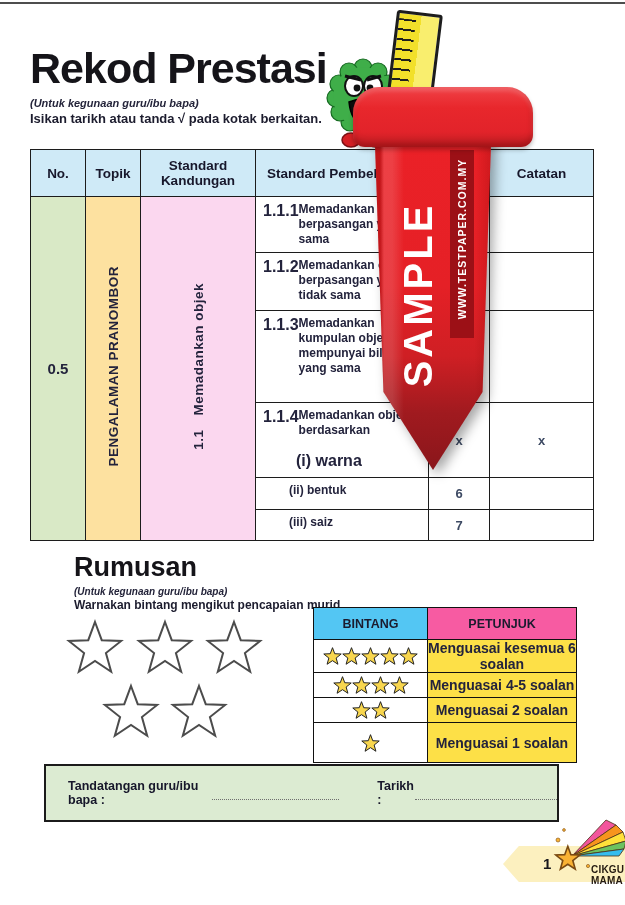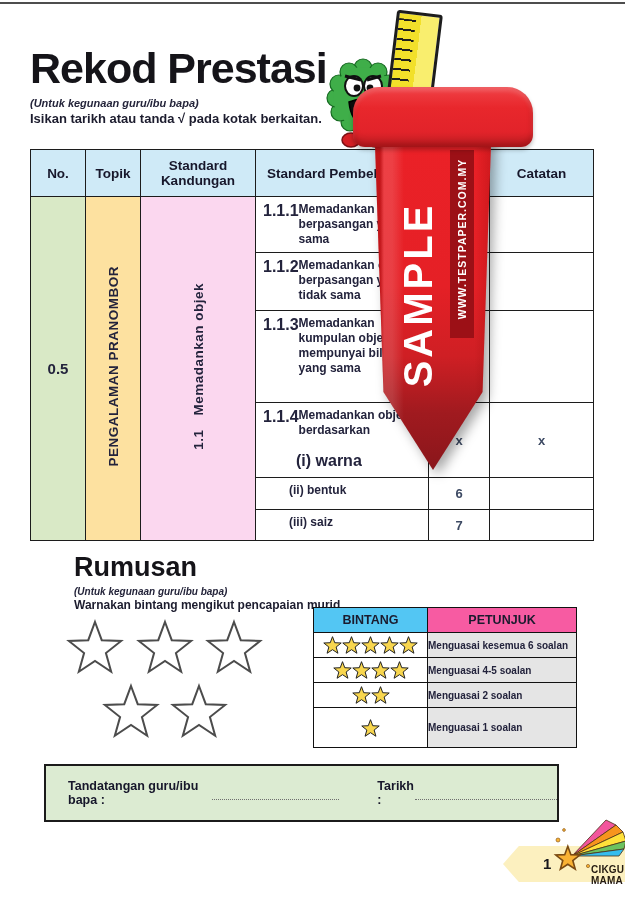--- a/index.html
+++ b/index.html
@@ -75,21 +75,21 @@
   .star-big { position:absolute; width:62px; height:60px; fill:#ffffff; stroke:#4c4c4c; stroke-width:0.8px; }
 
   
   #legend { position:absolute; left:313px; top:607px; border-collapse:collapse; table-layout:fixed; z-index:1; }
   #legend th, #legend td { border:1.8px solid #111; }
   #legend th { font-size:12.5px; font-weight:900; text-align:center; color:#1b1b2e; }
   .th-bintang { background:#53c6f3; }
   .th-petunjuk { background:#f75ba2; }
   .stars-cell { text-align:center; vertical-align:middle; background:#fff; white-space:nowrap; }
   .star-sm { width:21px; height:20px; fill:#f8d64e; stroke:#222; stroke-width:1.2px; margin:0 -1px; vertical-align:middle; }
-  .legend-label { text-align:left; vertical-align:middle; font-size:10px; font-weight:700; color:#23233c; background:#e5e5e5; }
+  .legend-label { text-align:center; vertical-align:middle; font-size:14px; font-weight:700; color:#23233c; background:#fde047; }
 
   
   #sig-box { position:absolute; left:44px; top:764px; width:515px; height:58px; background:#dcebd2;
     border:2.4px solid #1b1b1b; display:flex; align-items:center; padding-left:22px; z-index:1; }
   .sig-label { font-size:12.5px; font-weight:900; color:#17172b; }
   .sig-line { display:inline-block; border-bottom:1.6px dotted #6f6f6f; height:14px; }
   .line-a { width:150px; margin-right:38px; }
   .line-b { width:168px; }
 
   
@@ -277,21 +277,21 @@
       <use href="#star-shape"></use>
     </svg>
 </div>
 
 <table id="legend">
   <colgroup>
       <col style="width:114px">
       <col style="width:149px">
     </colgroup>
   <tbody>
-      <tr style="height:25px">
+      <tr style="height:32px">
     <th class="th-bintang">BINTANG</th>
     <th class="th-petunjuk">PETUNJUK</th>
   </tr>
   <tr style="height:25px">
     <td class="stars-cell"><svg class="star-sm" viewBox="0 0 24 24">
             <use href="#star-shape"></use>
           </svg><svg class="star-sm" viewBox="0 0 24 24">
             <use href="#star-shape"></use>
           </svg><svg class="star-sm" viewBox="0 0 24 24">
             <use href="#star-shape"></use>

